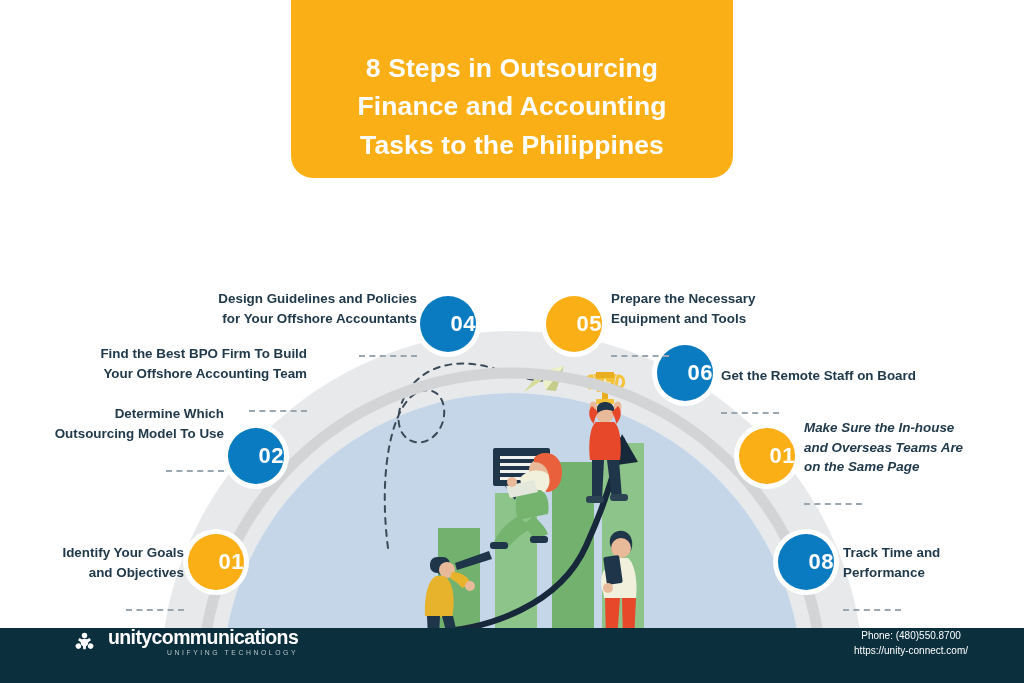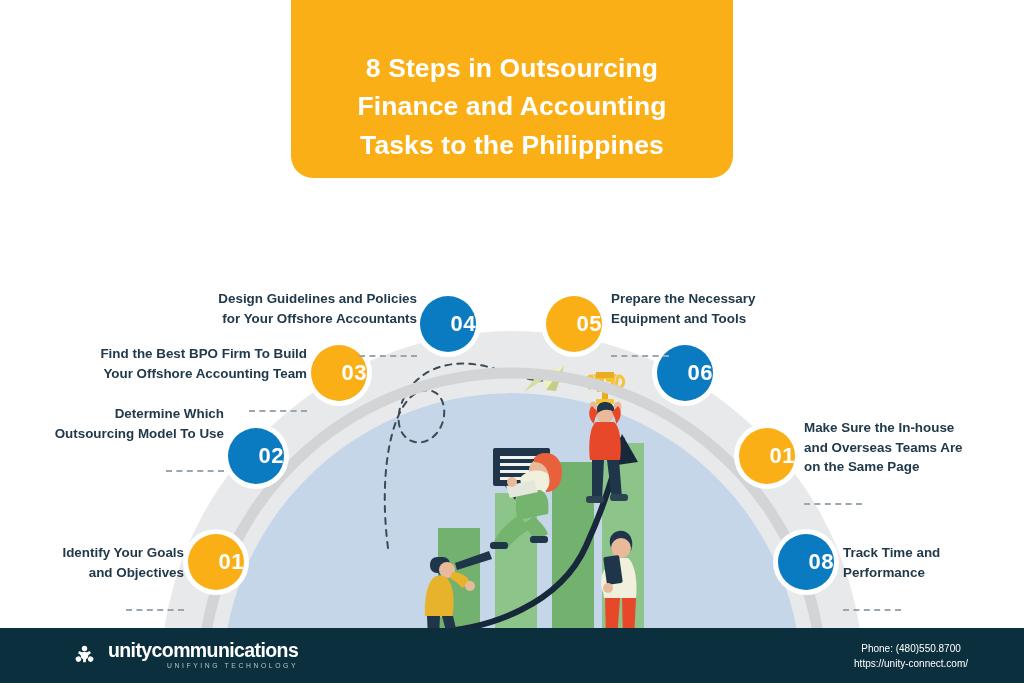--- a/index.html
+++ b/index.html
@@ -99,21 +99,21 @@
 
   
   .footer-bar {
     position: absolute;
     left: 0;
     bottom: 0;
     width: 1024px;
     height: 55px;
     background: #0B2F3D;
     display: flex;
-    align-items: center;
+    align-items: flex-start;
     z-index: 20;
   }
   .brand {
     display: flex;
     align-items: center;
     margin-left: 70px;
     gap: 9px;
   }
   .brand-text-block {
     display: flex;
@@ -275,23 +275,20 @@
   <div class="header-banner">
     <div class="header-title">8 Steps in Outsourcing Finance and Accounting Tasks to the Philippines</div>
   </div>
 
   <div class="step-node orange" style="left:188px; top:534px;">
     <span>01</span>
   </div>
   <div class="step-node blue" style="left:228px; top:428px;">
     <span>02</span>
   </div>
-  <div class="step-node orange" style="left:311px; top:345px;">
-    <span>03</span>
-  </div>
   <div class="step-node blue" style="left:420px; top:296px;">
     <span>04</span>
   </div>
   <div class="step-node orange" style="left:546px; top:296px;">
     <span>05</span>
   </div>
   <div class="step-node blue" style="left:657px; top:345px;">
     <span>06</span>
   </div>
   <div class="step-node orange" style="left:739px; top:428px;">
@@ -324,22 +321,26 @@
 for Your Offshore Accountants</span>
     <span class="label-dash"></span>
   </div>
 
   <div class="step-label left-align" style="left:611px; top:270px; width:230px;">
     <span class="label-text">Prepare the Necessary
 Equipment and Tools</span>
     <span class="label-dash"></span>
   </div>
 
-
-  <div class="step-label left-align" style="left:804px; top:399px; width:200px;">
+  <div class="step-label left-align" style="left:721px; top:347px; width:250px;">
+    <span class="label-text">Get the Remote Staff on Board</span>
+    <span class="label-dash"></span>
+  </div>
+
+  <div class="step-label left-align" style="left:804px; top:399px; width:200px;font-style:italic;">
     <span class="label-text">Make Sure the In-house
 and Overseas Teams Are
 on the Same Page</span>
     <span class="label-dash"></span>
   </div>
 
   <div class="step-label left-align" style="left:843px; top:524px; width:180px;">
     <span class="label-text">Track Time and
 Performance</span>
     <span class="label-dash"></span>

